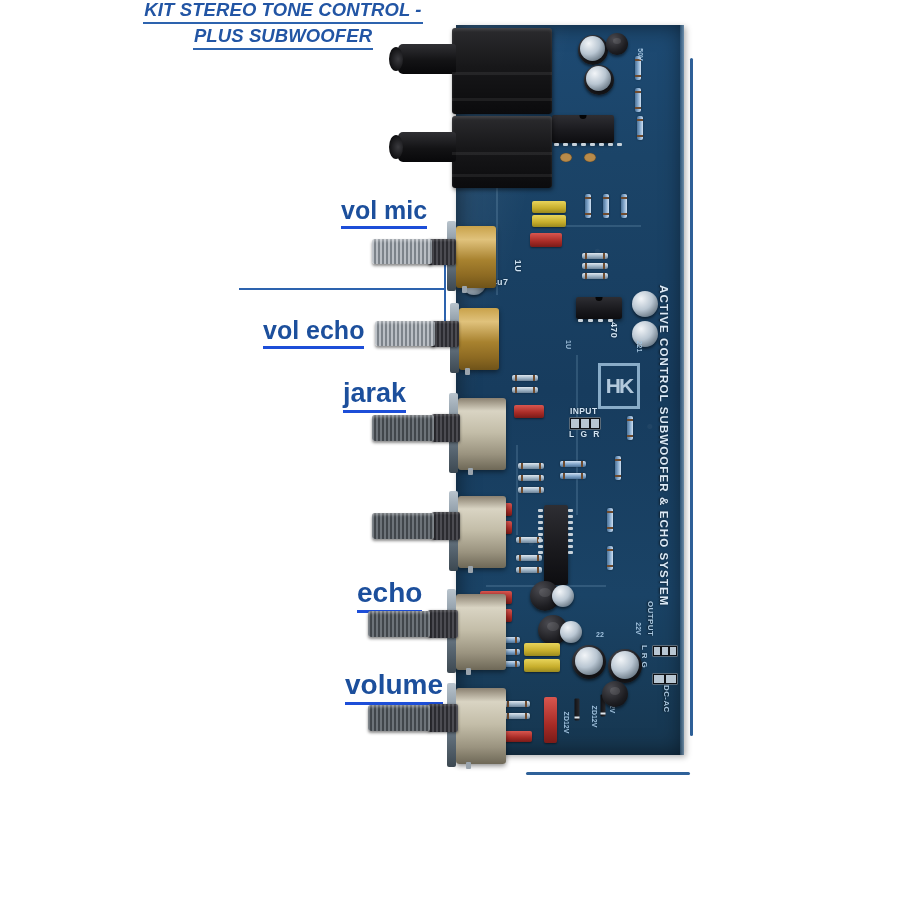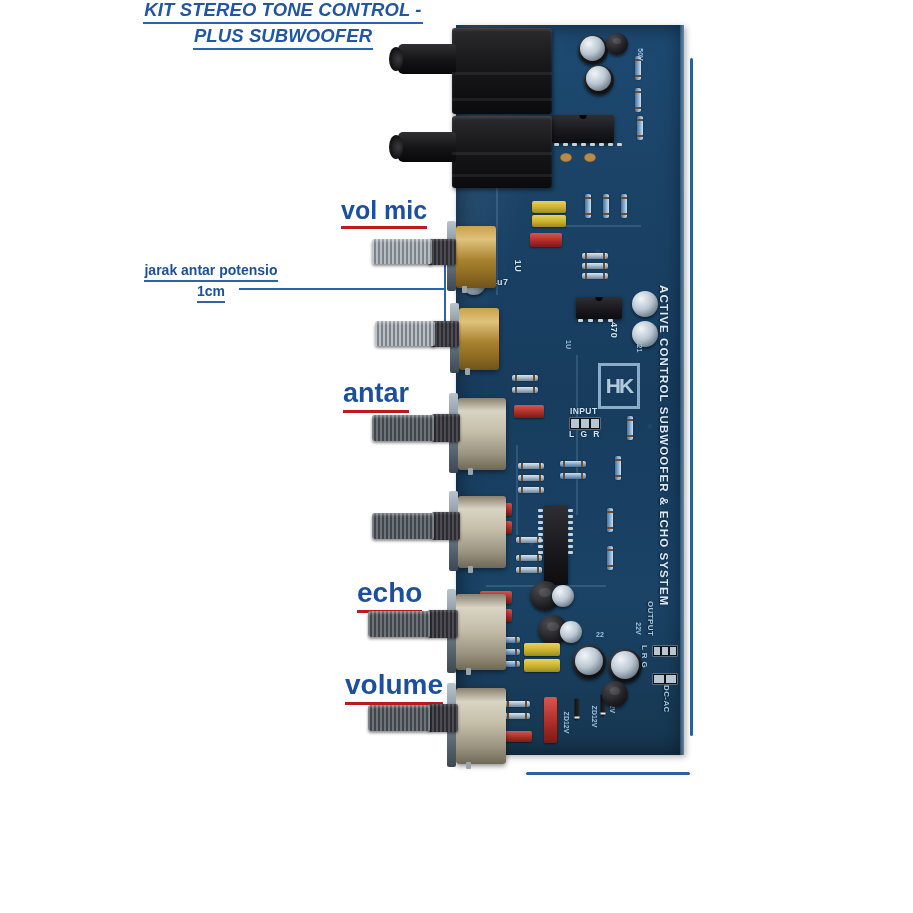--- a/index.html
+++ b/index.html
@@ -24,21 +24,21 @@
   }
   .title-line{display:inline-block;border-bottom:2px solid #2d63ae;padding:0 1px 1px 1px;white-space:nowrap;}
 
   
   .callout{
     position:absolute;
     font-weight:bold;
     color:#1c4f9c;
     white-space:nowrap;
   }
-  .callout span.txt{display:inline-block;border-bottom:3px solid #b91c1c;padding-bottom:1px;}
+  .callout span.txt{display:inline-block;border-bottom:3px solid #1d4ed8;padding-bottom:1px;}
 
   .measure-label{
     position:absolute;
     color:#1c4f9c;
     font-weight:bold;
     white-space:nowrap;
   }
   .measure-label span.txt{display:inline-block;border-bottom:2px solid #2d63ae;}
 
   
@@ -185,37 +185,36 @@
 </head>
 <body>
 
 <div id="stage">
 
   <div class="title-block">
     <div><span class="title-line">KIT STEREO TONE CONTROL -</span></div>
     <div><span class="title-line">PLUS SUBWOOFER</span></div>
   </div>
 
-  <div class="measure-label" style="left:136px;top:261px;font-size:14px;line-height:19px;text-align:center;width:150px;">
-    <div><span class="txt">jarak antar potensio</span></div>
-    <div><span class="txt">1cm</span></div>
-  </div>
   <div class="meas-h" style="left:239px;top:288px;width:207px;"></div>
   <div class="meas-v" style="left:444px;top:251px;height:75px;"></div>
   <div class="meas-h" style="left:438px;top:251px;width:10px;"></div>
   <div class="meas-h" style="left:438px;top:324px;width:10px;"></div>
 
   <div class="guide-v" style="left:690px;top:58px;height:678px;"></div>
   <div class="guide-h" style="left:526px;top:772px;width:164px;"></div>
 
   <div class="callout" style="left:341px;top:196px;font-size:25px;">
     <span class="txt">vol mic</span>
   </div>
+  <div class="callout" style="left:263px;top:316px;font-size:25px;">
+    <span class="txt">vol echo</span>
+  </div>
   <div class="callout" style="left:343px;top:378px;font-size:27px;">
-    <span class="txt">antar</span>
+    <span class="txt">jarak</span>
   </div>
   <div class="callout" style="left:357px;top:577px;font-size:28px;">
     <span class="txt">echo</span>
   </div>
   <div class="callout" style="left:345px;top:669px;font-size:28px;">
     <span class="txt">volume</span>
   </div>
 
   <div id="pcb">
     <div class="pcb-edge-hi"></div>

